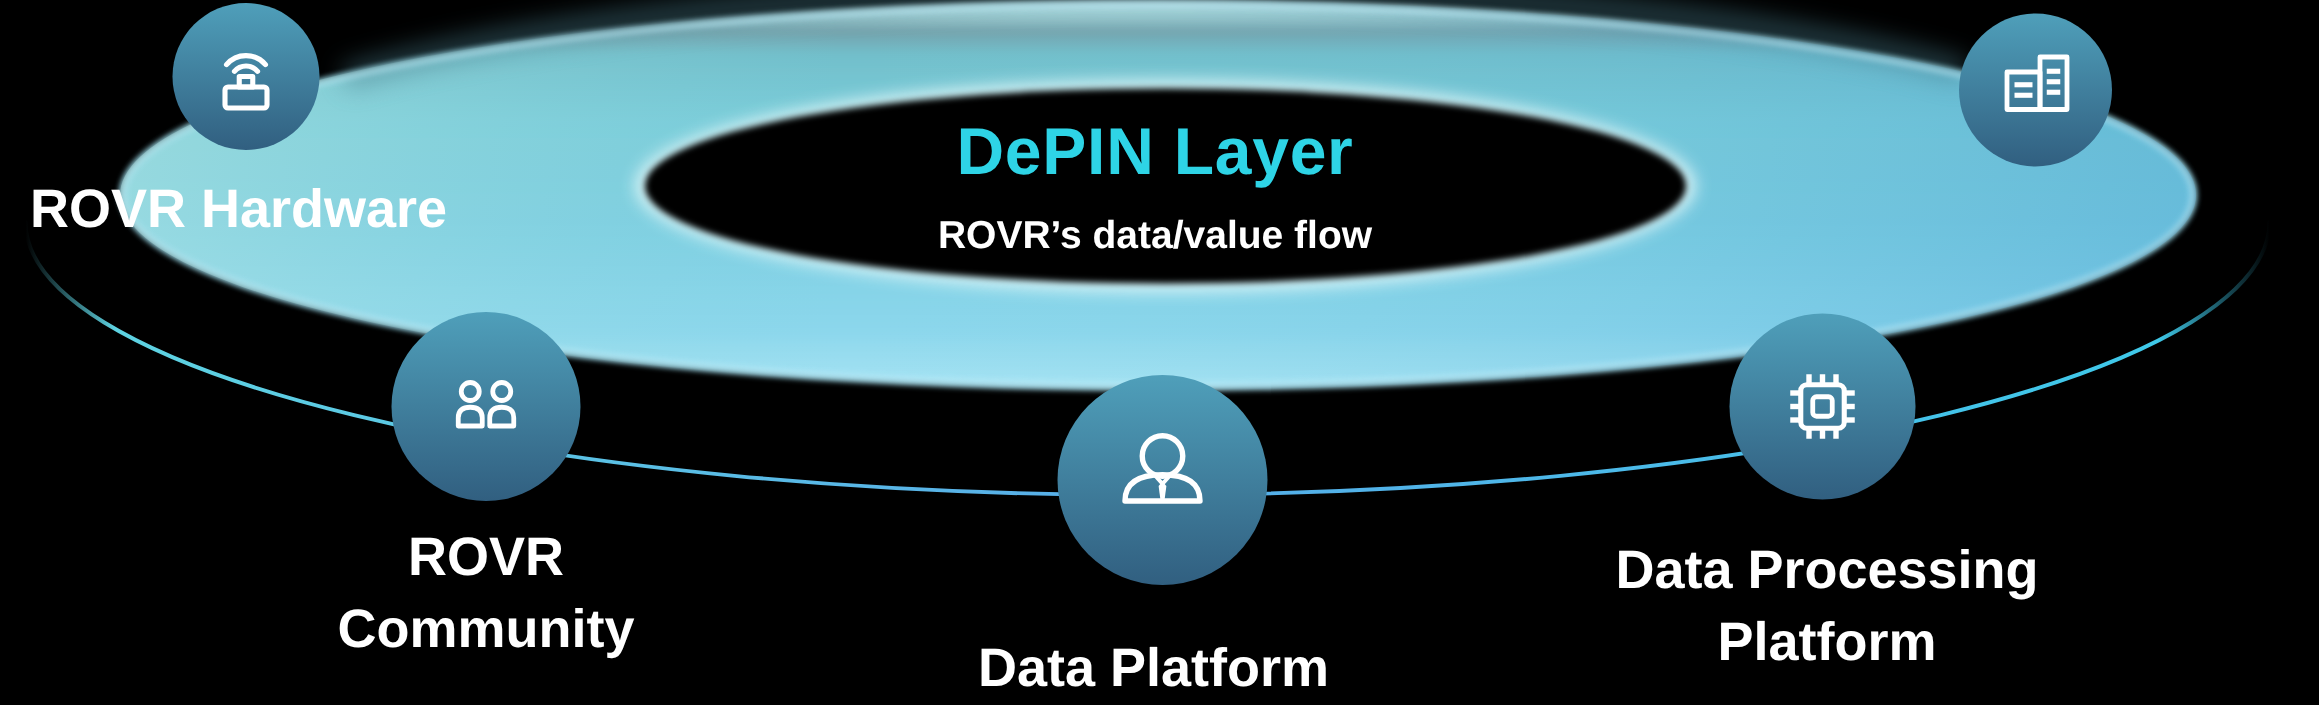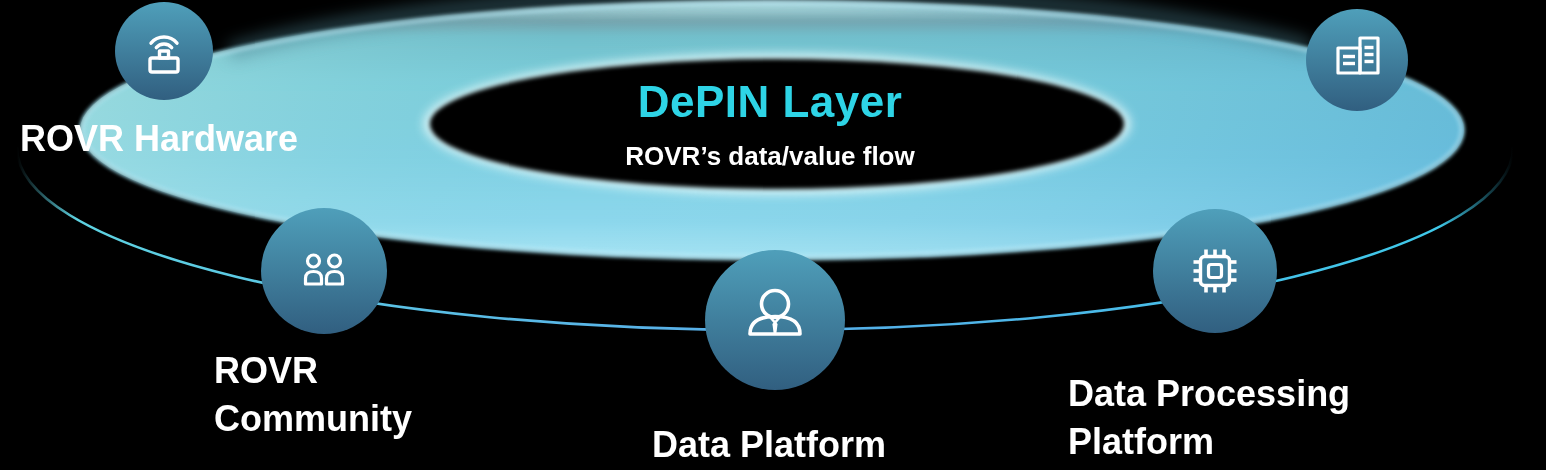--- a/index.html
+++ b/index.html
@@ -20,27 +20,27 @@
     font-size:44px;font-weight:700;line-height:52px;
     color:#2ED4E6;letter-spacing:.5px;
   }
   .diagram-subtitle{
     font-size:26px;font-weight:700;line-height:44px;margin-top:6px;
     color:#ffffff;
   }
   .node-label{
     position:absolute;transform:translateX(-50%);
     color:#ffffff;font-weight:700;font-size:36px;line-height:48px;
-    text-align:left;
+    text-align:center;
   }
   .lbl-hardware{left:159px;top:115px;white-space:nowrap;}
   .lbl-nodes{left:1361px;top:123px;white-space:nowrap;}
   .lbl-community{left:324px;top:347px;width:220px;}
   .lbl-customers{left:769px;top:421px;white-space:nowrap;}
-  .lbl-processing{left:1218px;top:370px;width:300px;}
+  .lbl-processing{left:1218px;top:356px;width:300px;}
 </style>
 </head>
 <body>
 
 <div class="stage">
 
   <svg width="1546" height="470" viewBox="0 0 1546 470">
     <defs>
       <linearGradient id="discG" x1="0" y1="0" x2="0" y2="1">
         <stop offset="0" stop-color="#c9edf0"></stop>

